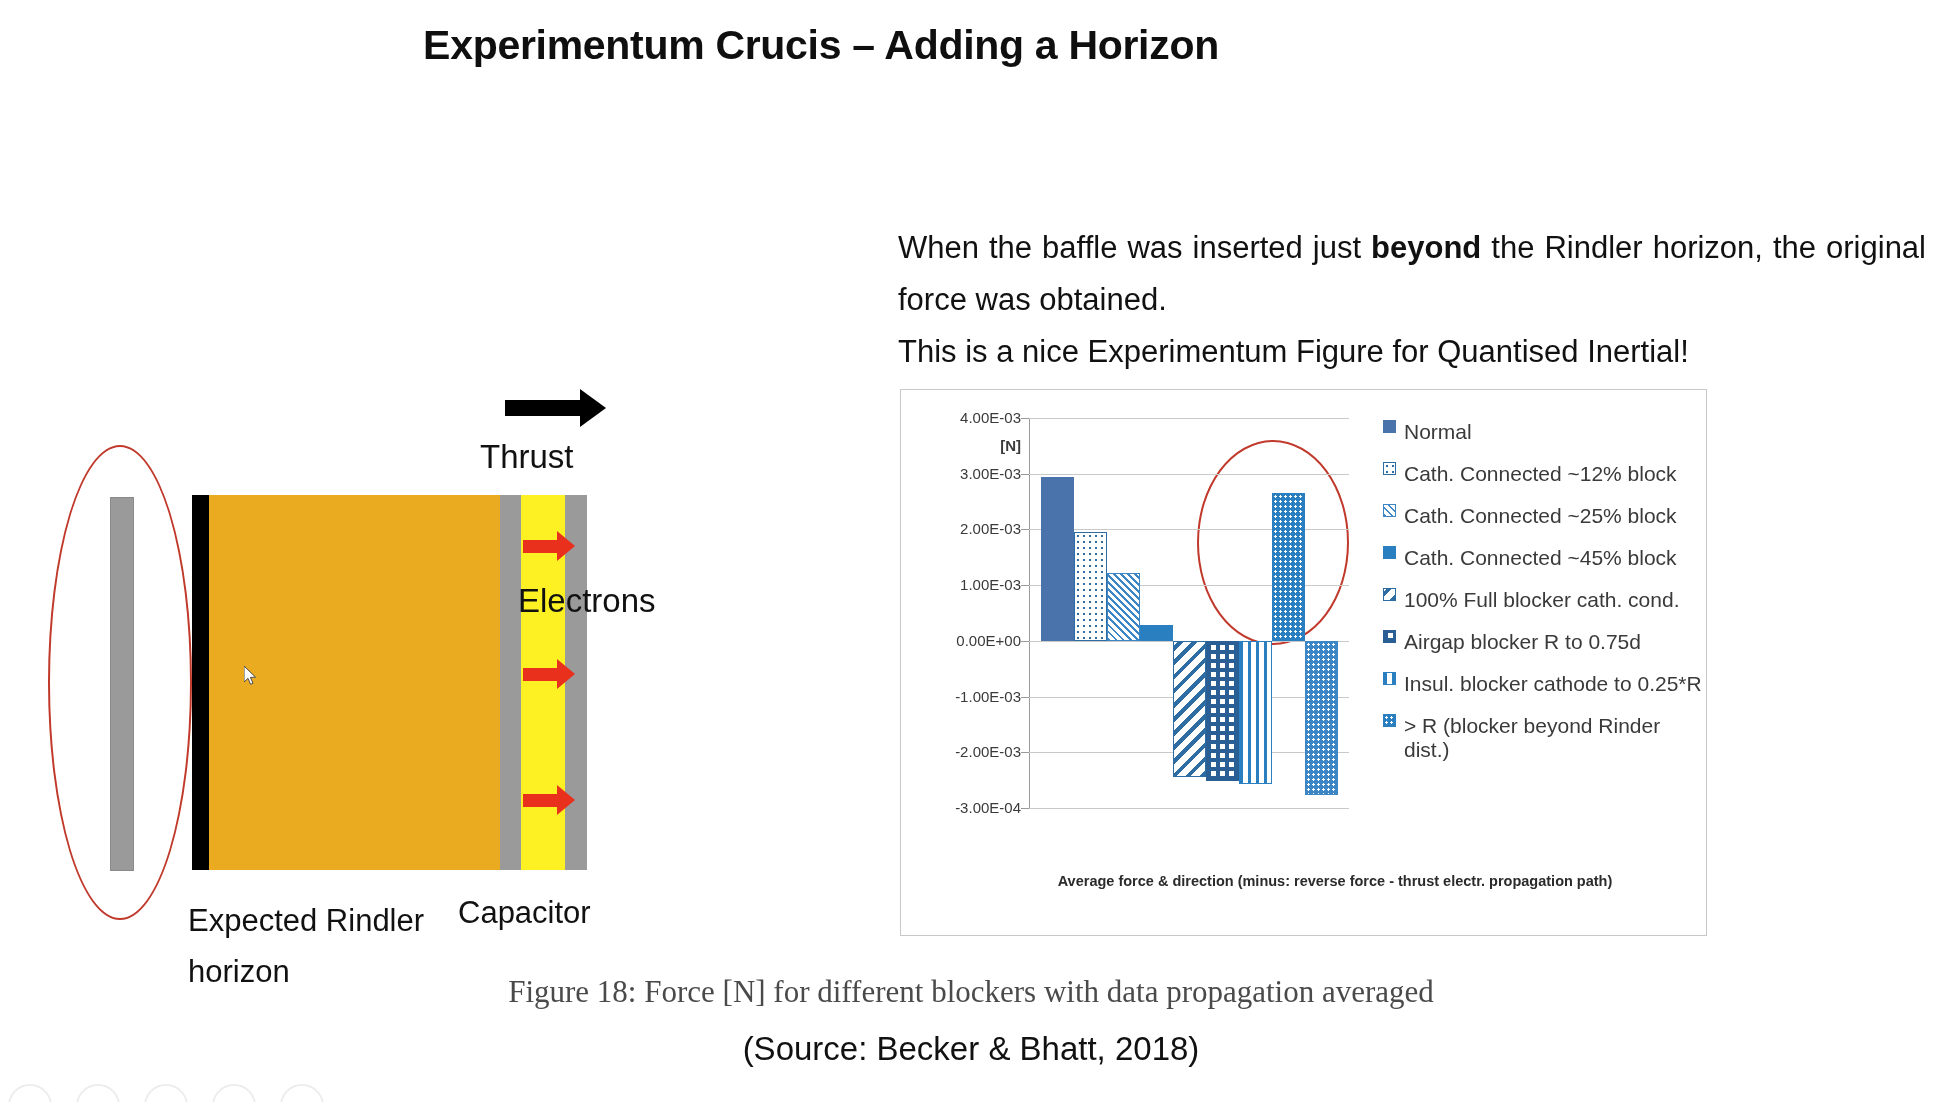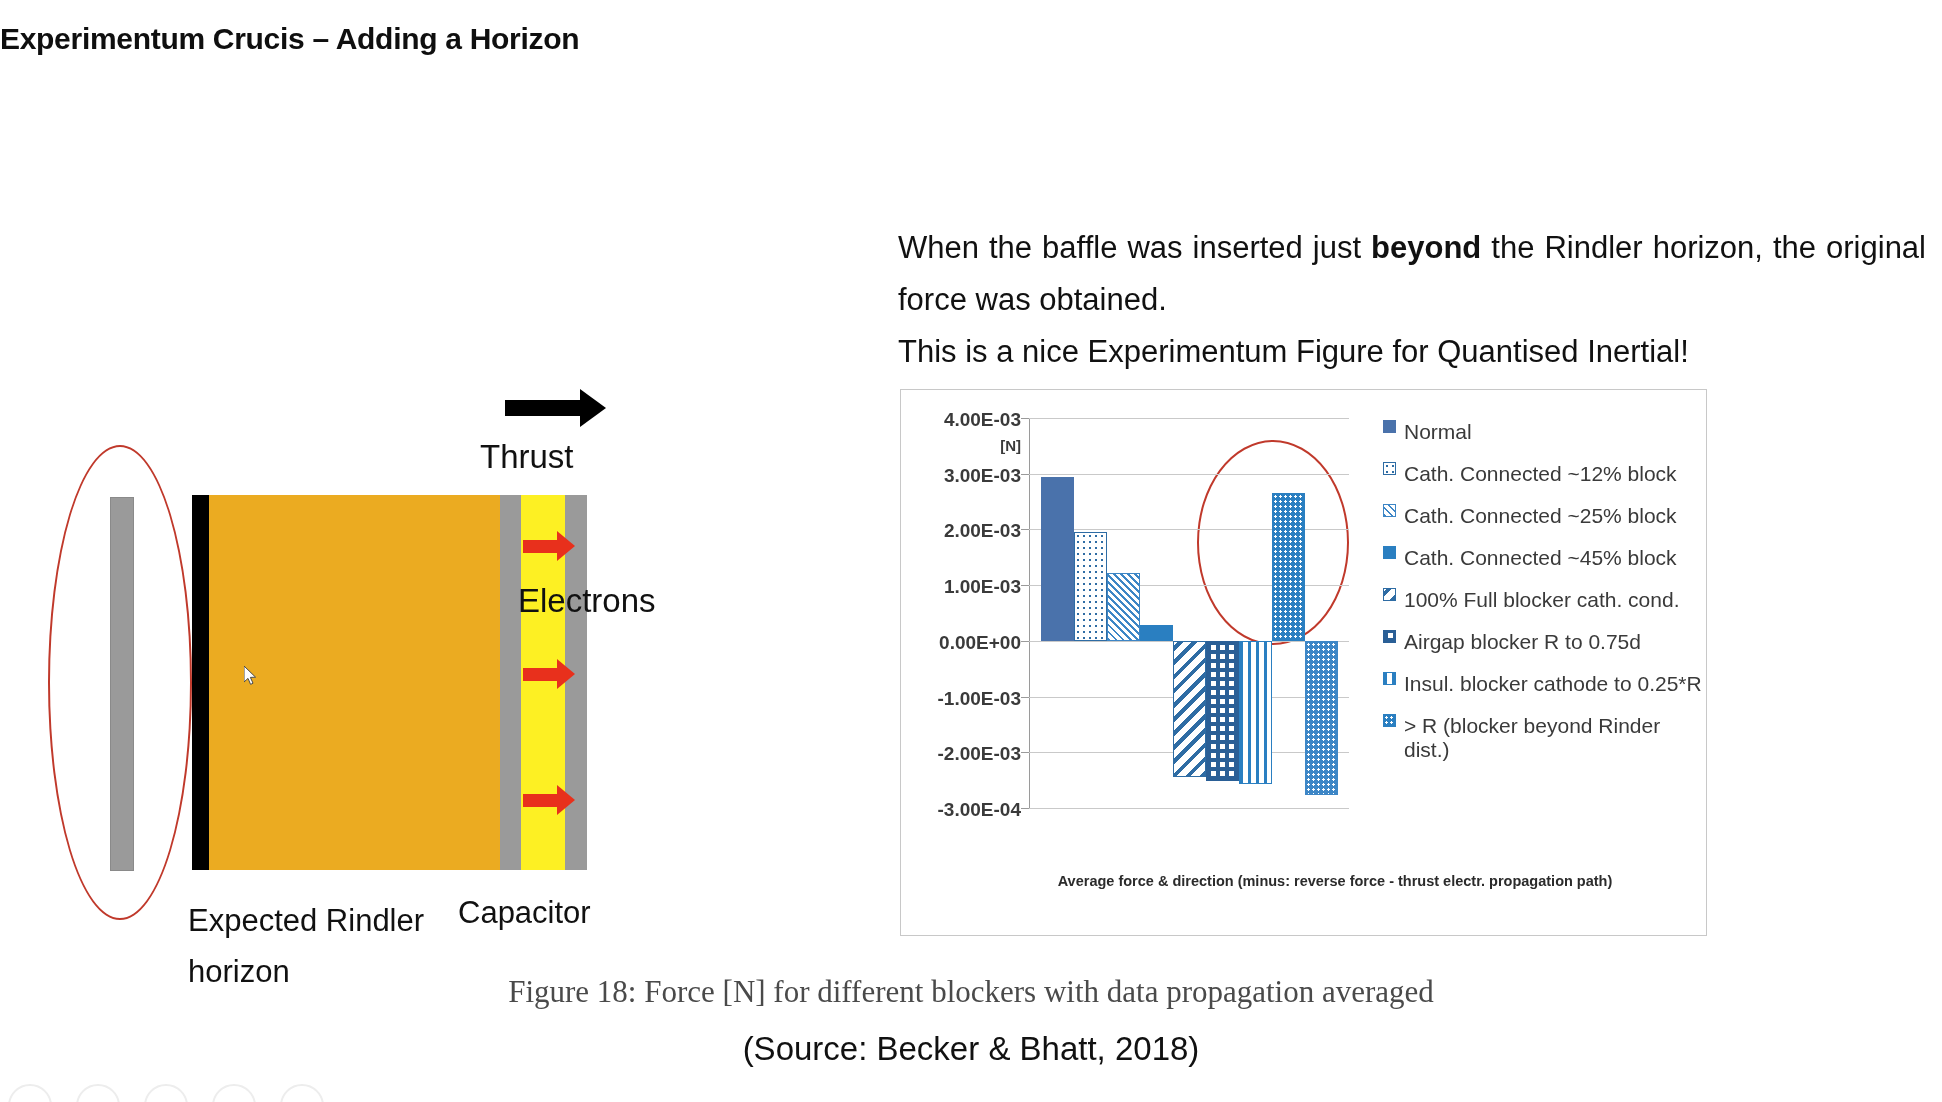--- a/index.html
+++ b/index.html
@@ -5,22 +5,22 @@
   html,body{margin:0;padding:0;}
   body{
     width:1942px;height:1102px;position:relative;overflow:hidden;
     background:#ffffff;
     font-family:"Liberation Sans", sans-serif;
     color:#111;
   }
   
   #slide-title{
     position:absolute;left:0;top:22px;width:1642px;
-    text-align:left;
-    font-size:30px;font-weight:bold;letter-spacing:-0.3px;
+    text-align:center;
+    font-size:41px;font-weight:bold;letter-spacing:-0.3px;
     color:#0f0f0f;
   }
   
   #diagram{position:absolute;left:0;top:150px;width:700px;height:800px;}
   .thrust-arrow{
     position:absolute;left:505px;top:250px;width:75px;height:16px;
     background:#000;
   }
   .thrust-arrow:after{
     content:"";position:absolute;left:75px;top:-11px;
@@ -95,21 +95,21 @@
   #paragraph .l3{text-align:left;}
   #paragraph b{font-weight:bold;margin-top:36px;}
   
   #chart-panel{
     position:absolute;left:900px;top:389px;width:805px;height:545px;
     background:#fff;border:1px solid #c8c8c8;
   }
   #plot-area{position:absolute;left:0;top:0;width:805px;height:545px;}
   .ytick{
     position:absolute;left:8px;width:112px;text-align:right;
-    font-size:19px;color:#3a3a3a;font-weight:bold;
+    font-size:15px;color:#3a3a3a;font-weight:normal;
     transform:translateY(-9px);
   }
   .unit-label{
     position:absolute;left:8px;width:112px;text-align:right;
     font-size:15px;color:#3a3a3a;font-weight:bold;
   }
   .gridline{
     position:absolute;left:128px;width:320px;height:1px;background:#c9c9c9;
   }
   .tickmark{

